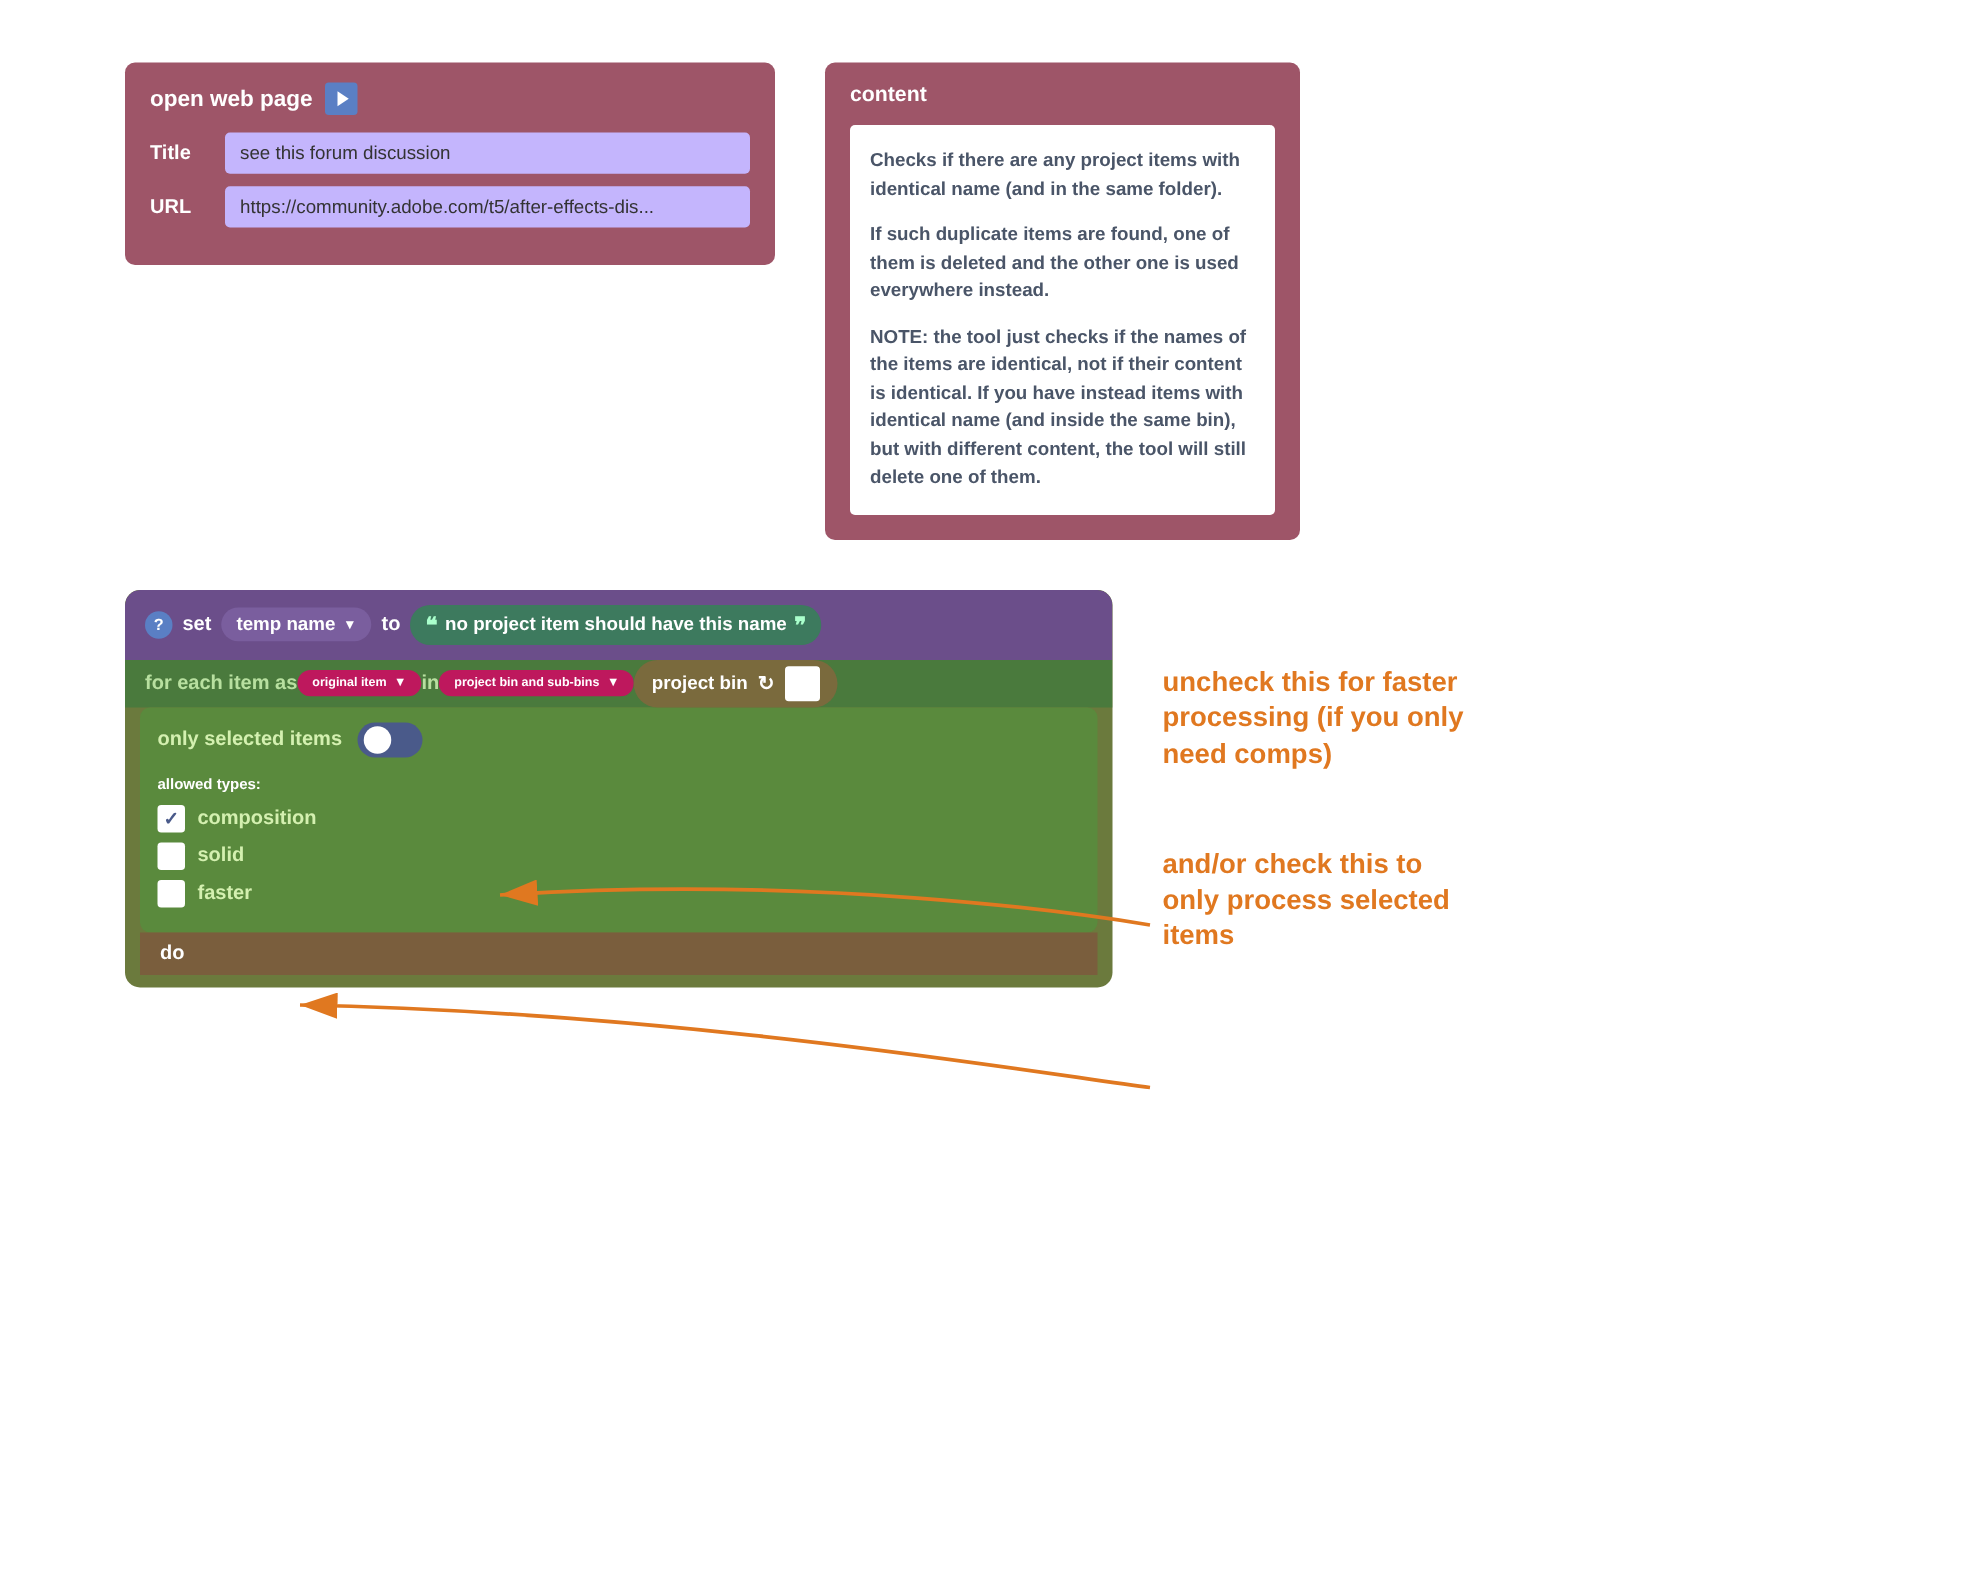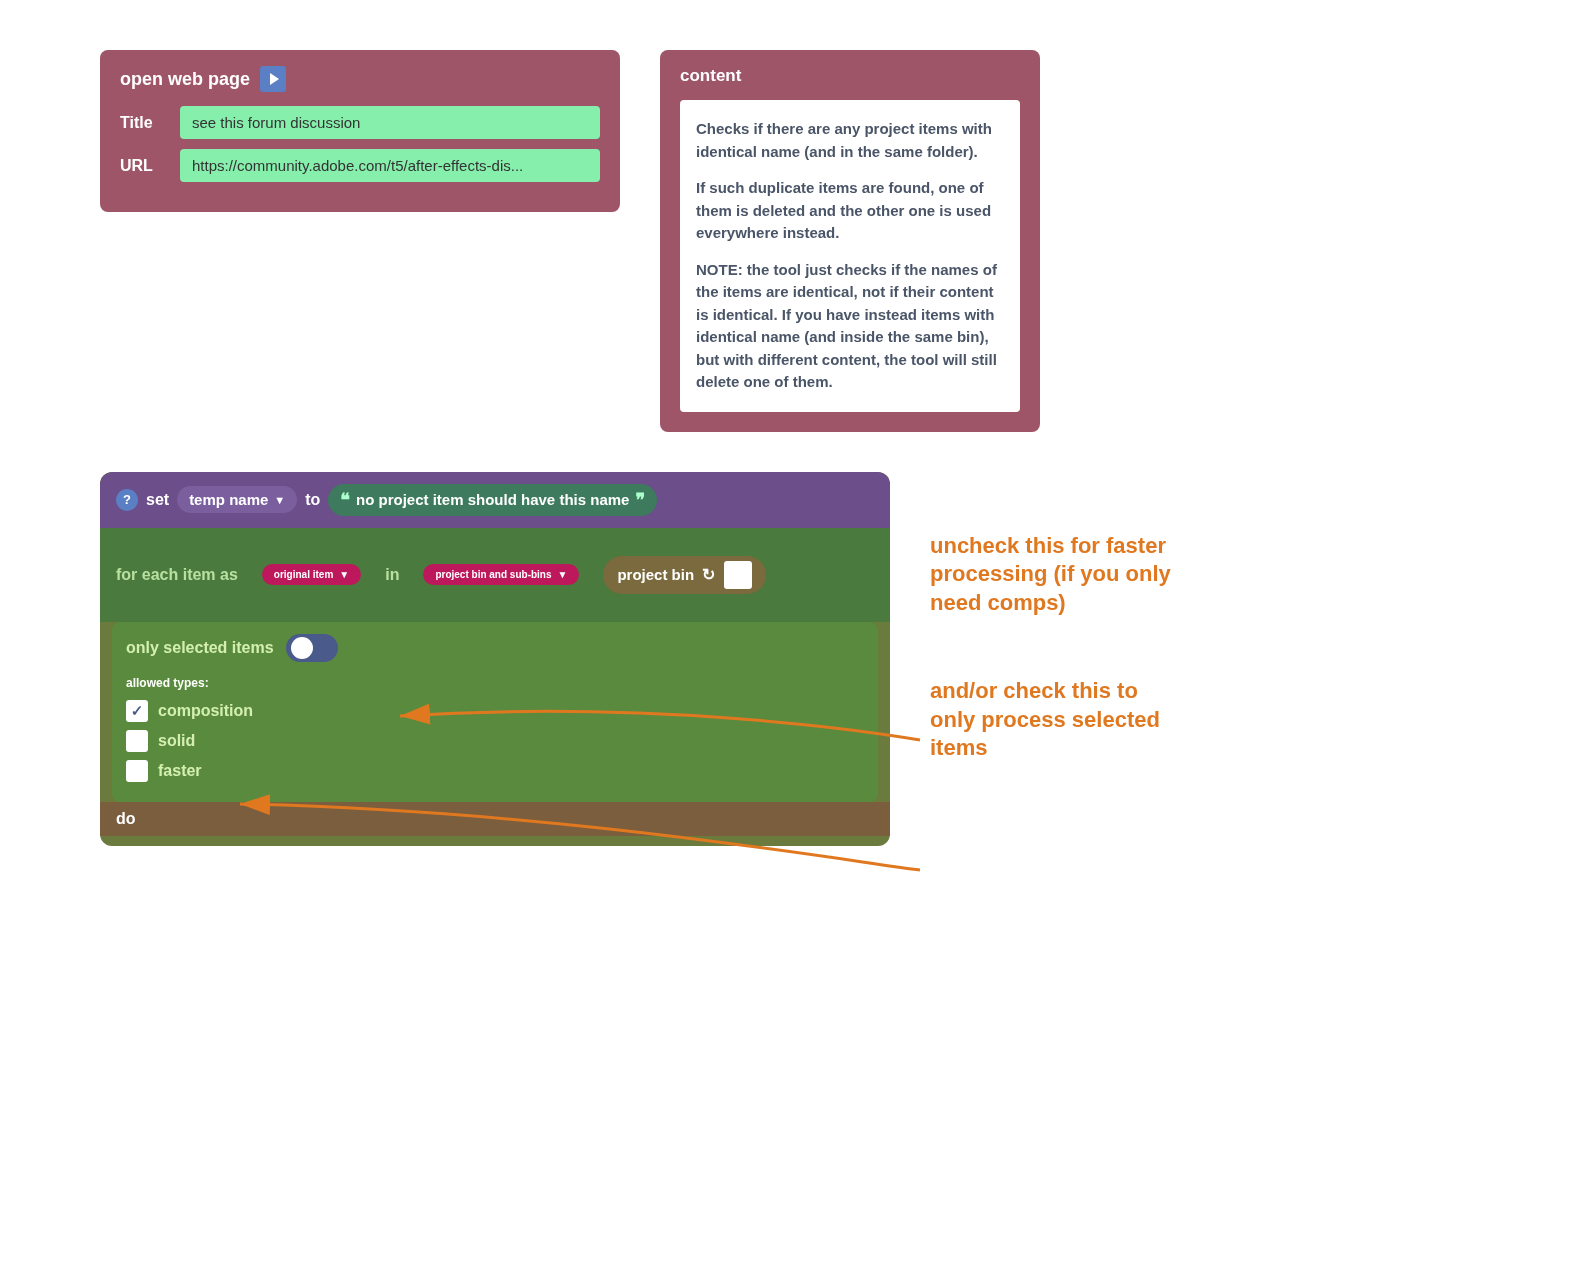--- a/index.html
+++ b/index.html
@@ -69,21 +69,21 @@
     }
 
     .field-label {
       color: #ffffff;
       font-size: 16px;
       font-weight: bold;
       min-width: 50px;
     }
 
     .field-input {
-      background: #86efac;
+      background: #c4b5fd;
       border: none;
       border-radius: 4px;
       padding: 8px 12px;
       font-size: 15px;
       color: #333333;
       flex: 1;
     }
 
     
     .comment-block {
@@ -199,22 +199,22 @@
     .string-quote {
       font-size: 18px;
       color: #aaffcc;
     }
 
     
     .for-each-row {
       background: #4a7a3d;
       display: flex;
       align-items: center;
-      gap: 24px;
-      padding: 28px 16px;
+      gap: 0;
+      padding: 0 16px;
       flex-wrap: wrap;
     }
 
     .for-each-label {
       color: #b8e0a0;
       font-size: 16px;
       font-weight: bold;
     }
 
     .for-each-dropdown {
@@ -325,21 +325,21 @@
 
     .checkbox-label {
       color: #d4f0b0;
       font-size: 16px;
       font-weight: bold;
     }
 
     
     .do-row {
       background: #7a5e3d;
-      margin: 0 0;
+      margin: 0 12px;
       padding: 8px 16px;
       display: flex;
       align-items: center;
     }
 
     .do-label {
       color: #ffffff;
       font-size: 16px;
       font-weight: bold;
     }

